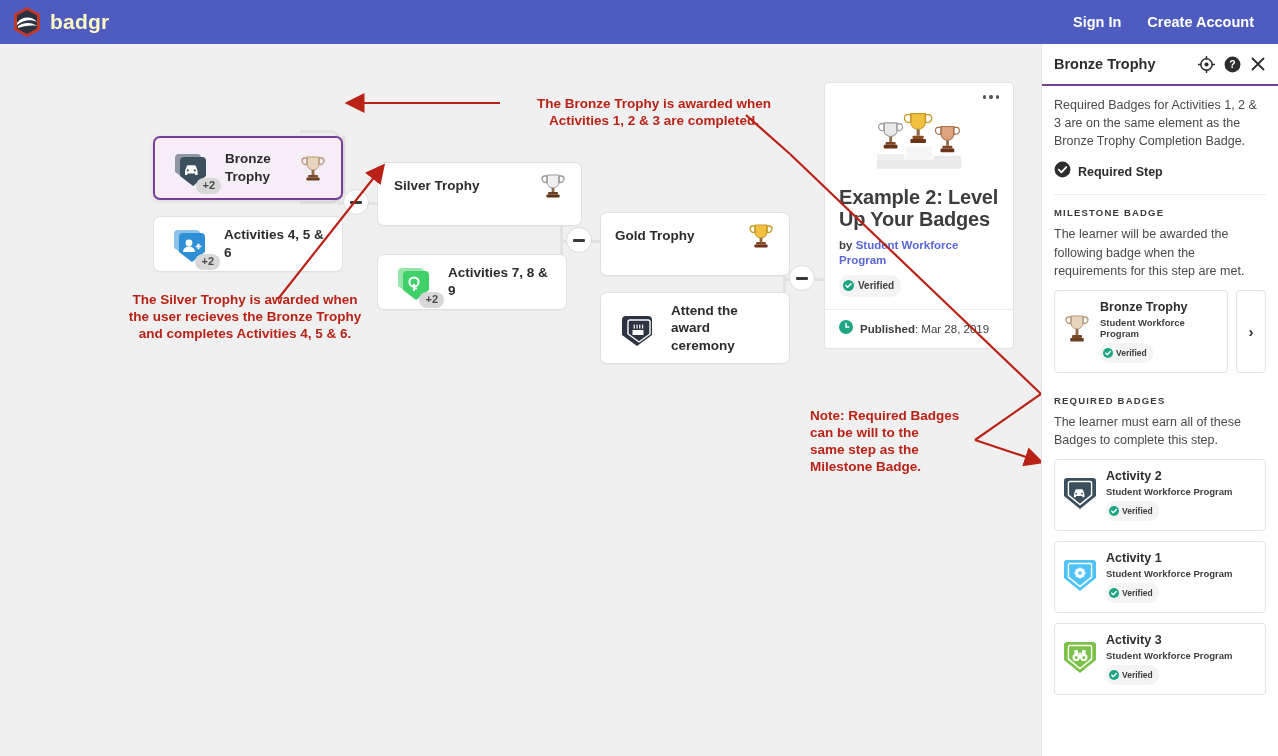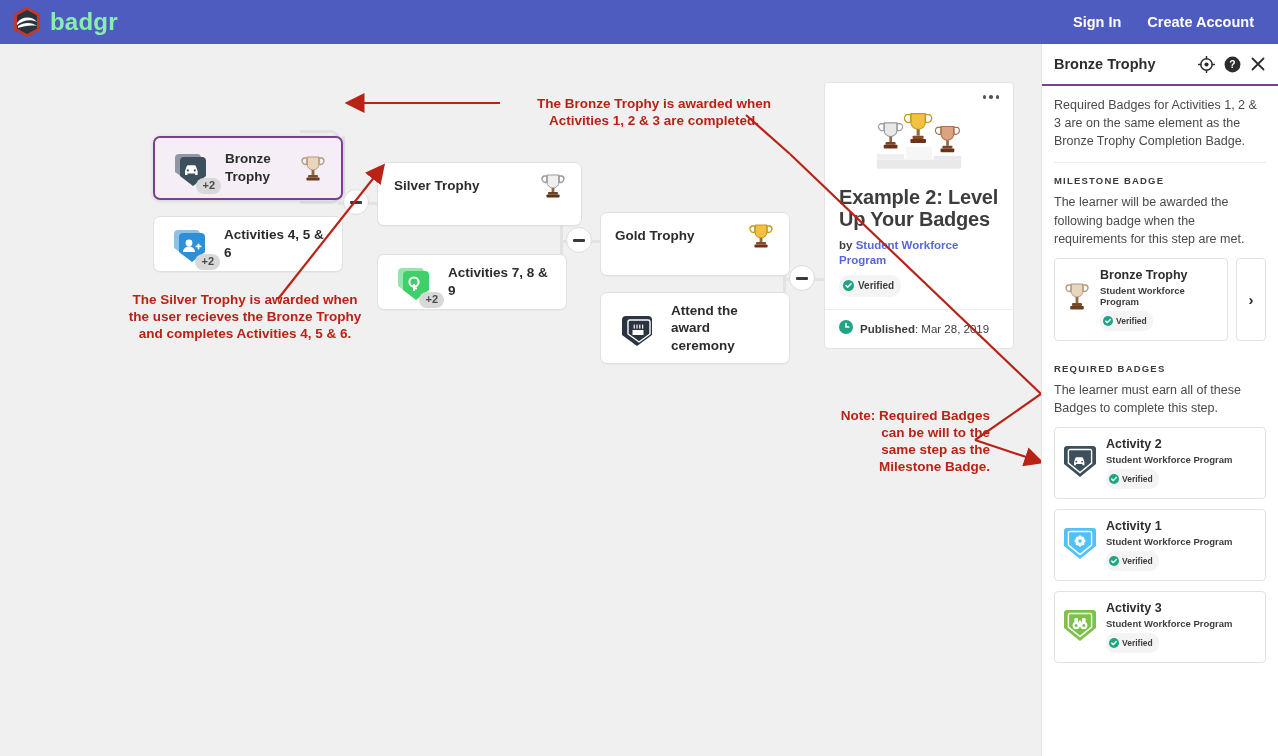--- a/index.html
+++ b/index.html
@@ -16,21 +16,21 @@
     position: absolute; top: 0; left: 0;
     width: 1278px; height: 44px;
     background: #4f5cbf;
     display: flex; align-items: center;
     padding: 0 12px;
     z-index: 40;
   }
   .brand { display: flex; align-items: center; gap: 8px; cursor: pointer; }
   .brand-mark { width: 30px; height: 32px; display: block; }
   .brand-text {
-    color: #86efac; font-size: 24px; font-weight: bold; letter-spacing: .2px;
+    color: #fef9c3; font-size: 21px; font-weight: bold; letter-spacing: .2px;
   }
   .header-right { margin-left: auto; display: flex; align-items: flex-end; gap: 26px; padding-right: 12px; }
   .header-link {
     color: #ffffff; font-size: 14.5px; font-weight: bold; cursor: pointer; white-space: nowrap;
   }
 
   
   .canvas {
     position: absolute; top: 44px; left: 0;
     width: 1041px; height: 712px;
@@ -392,21 +392,21 @@
       <div>The Bronze Trophy is awarded when</div>
       <div>Activities 1, 2 &amp; 3 are completed.</div>
     </div>
 
     <div class="annot" style="left:100px; top:248px; width:290px; text-align:center;">
       <div>The Silver Trophy is awarded when</div>
       <div>the user recieves the Bronze Trophy</div>
       <div>and completes Activities 4, 5 &amp; 6.</div>
     </div>
 
-    <div class="annot" style="left:810px; top:364px; width:180px; text-align:right;">
+    <div class="annot" style="left:810px; top:364px; width:180px; text-align:left;">
       <div>Note: Required Badges</div>
       <div>can be will to the</div>
       <div>same step as the</div>
       <div>Milestone Badge.</div>
     </div>
   </div>
 
   <div class="panel">
     <div class="panel-head">
       <span class="panel-title">Bronze Trophy</span>
@@ -428,20 +428,29 @@
           <svg width="16" height="16" viewBox="0 0 16 16">
             <path d="M2.5 2.5 L13.5 13.5 M13.5 2.5 L2.5 13.5" stroke="#2d2d2d" stroke-width="1.8" stroke-linecap="round"></path>
           </svg>
         </span>
       </span>
     </div>
 
     <div class="panel-body">
       <div class="panel-desc">Required Badges for Activities 1, 2 &amp; 3 are on the same element as the Bronze Trophy Completion Badge.</div>
 
+      <div class="reqstep">
+        <span>
+          <svg width="17" height="17" viewBox="0 0 18 18">
+              <circle cx="9" cy="9" r="8.4" fill="#2d2d2d"></circle>
+              <path d="M5 9.2 L7.8 12 L13 6.4" stroke="#fff" stroke-width="1.9" fill="none" stroke-linecap="round" stroke-linejoin="round"></path>
+            </svg>
+        </span>
+        <span class="reqstep-label">Required Step</span>
+      </div>
 
       <div class="panel-sep"></div>
 
       <div class="sect-label">MILESTONE BADGE</div>
       <div class="sect-desc">The learner will be awarded the following badge when the requirements for this step are met.</div>
 
       <div class="carousel">
         <div class="bcard">
           <span>
             <svg width="28" height="34" viewBox="0 0 28 34">

